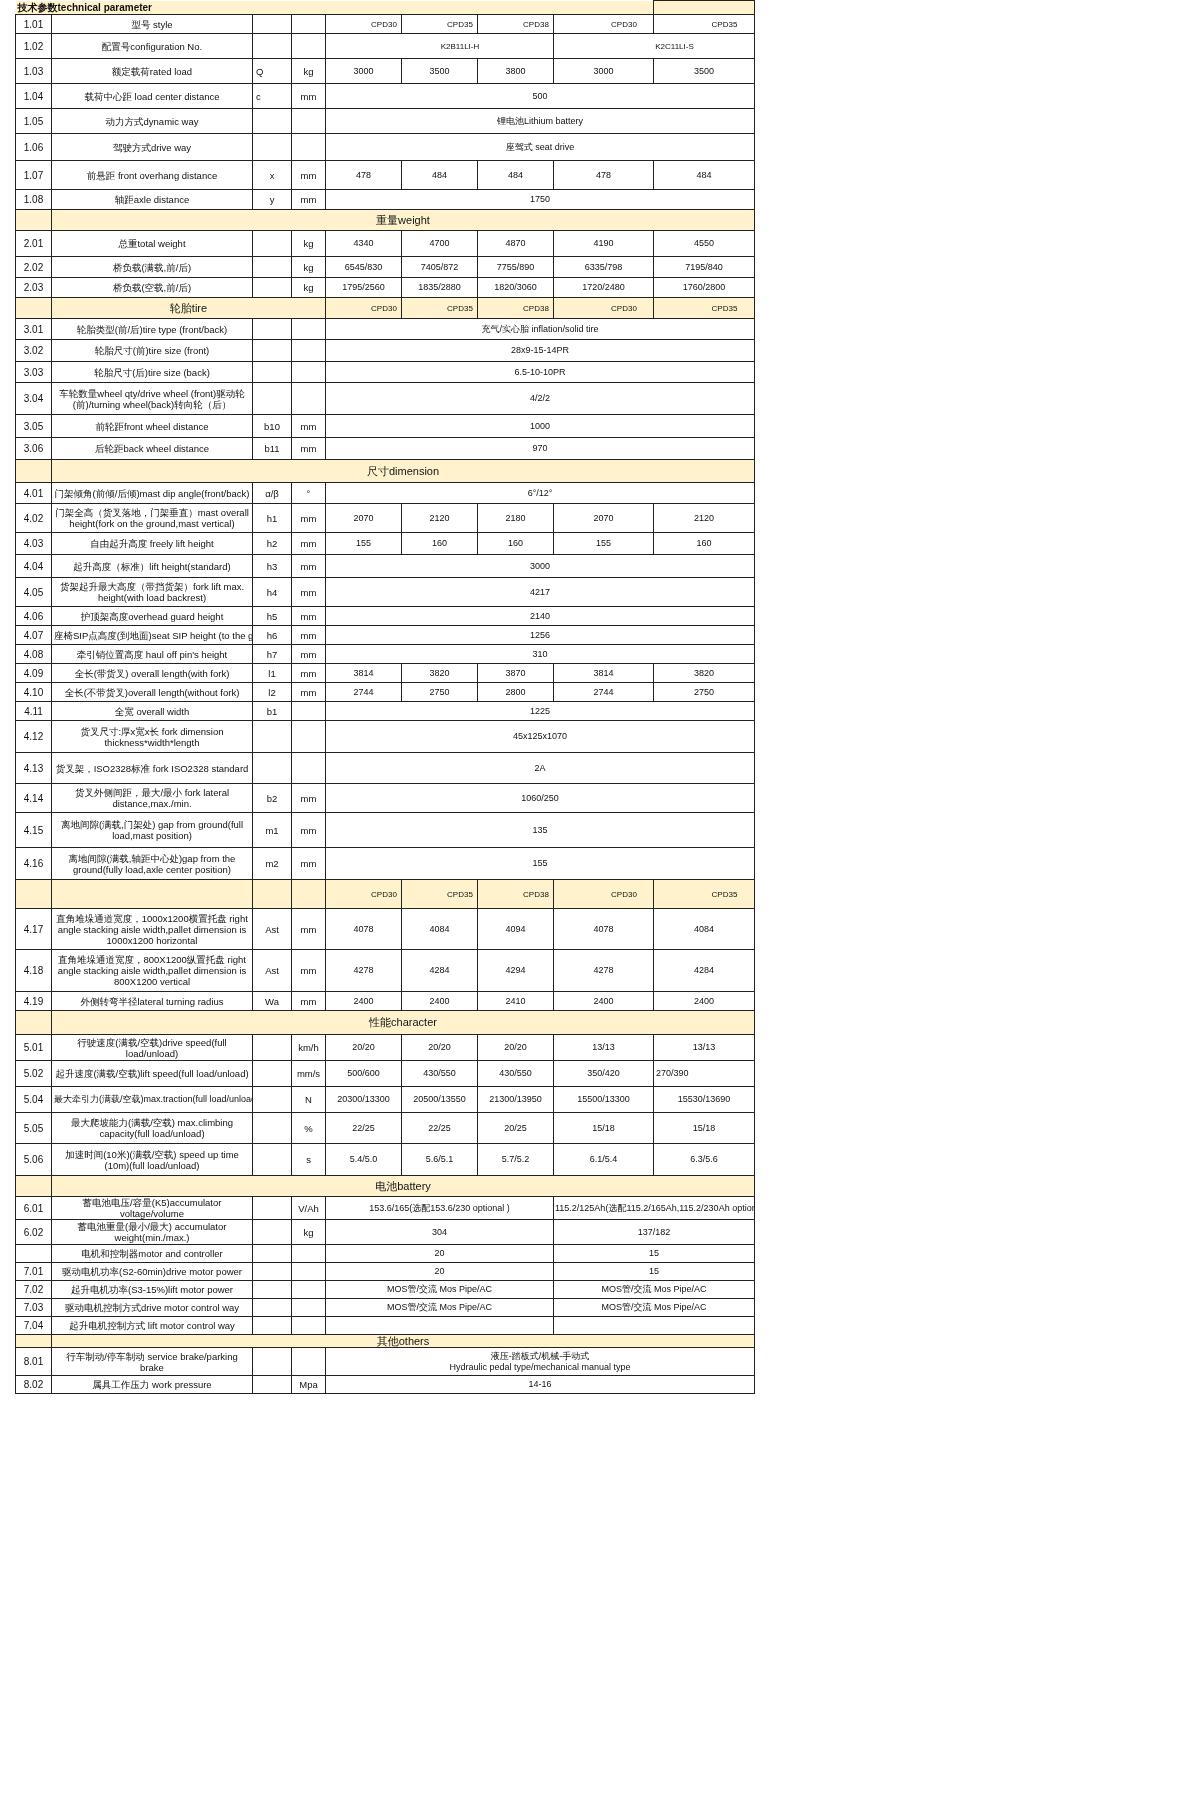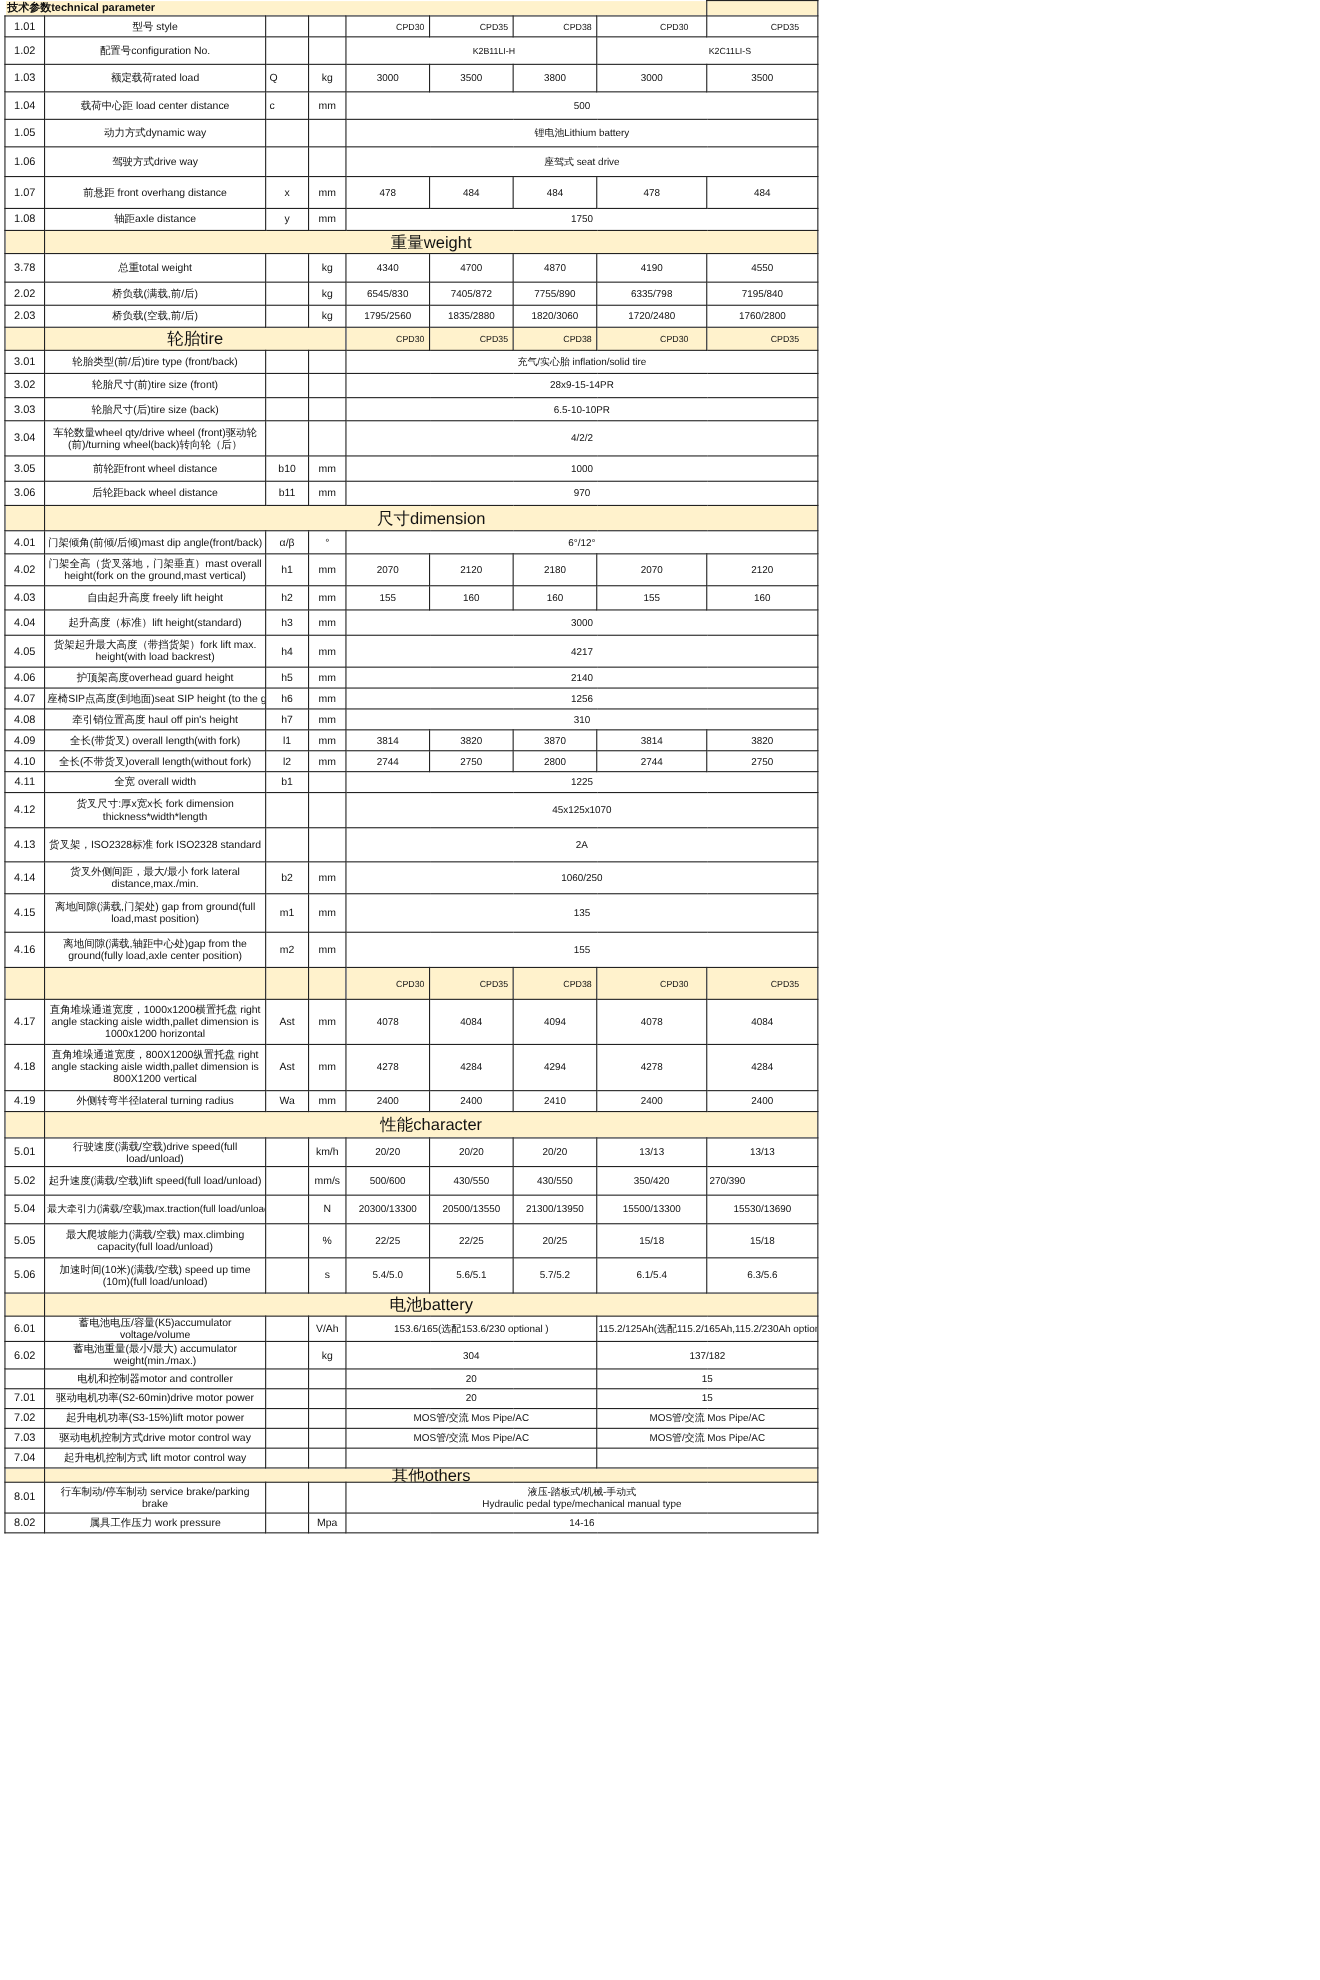--- a/index.html
+++ b/index.html
@@ -1,33 +1,33 @@
 <!DOCTYPE html>
 <html><head>
 <meta charset="utf-8">
 <style>
   html, body { margin:0; padding:0; background:#ffffff; }
   body { width:1200px; height:1800px; position:relative; overflow:hidden;
          font-family:"Liberation Sans", sans-serif; color:#111; }
-  #sheet { position:absolute; left:4px; top:0; width:739px; }
+  #sheet { position:absolute; left:15px; top:0; width:739px; }
   table { border-collapse:collapse; table-layout:fixed; width:739px; }
   col.c0 { width:36px; } col.c1 { width:201px; } col.c2 { width:39px; } col.c3 { width:34px; }
   col.m1 { width:76px; } col.m2 { width:76px; } col.m3 { width:76px; } col.m4 { width:100px; } col.m5 { width:101px; }
   td { border:1px solid #222; padding:0 2px; font-size:9.5px; line-height:11px; vertical-align:middle;
        overflow:hidden; white-space:nowrap; }
   td.no { text-align:center; font-size:10px; }
   td.name { text-align:center; white-space:normal; }
   td.sym { text-align:left; padding-left:3px; }
   td.sym.c { text-align:center; padding-left:2px; }
   td.unit { text-align:center; }
   td.val { text-align:center; font-size:9px; }
   td.val.sm { font-size:8px;padding-left:43px; }
   td.val.left { text-align:left; }
   tr.sec td { background:#fff2cc; }
-  tr.sec td.sectitle { font-size:15px;margin-left:40px; }
+  tr.sec td.sectitle { font-size:11px;margin-left:40px; }
   tr.title td { background:#fff2cc; font-weight:bold; font-size:10px; border-left:none; border-top:none; }
   tr.title td.corner { border:1px solid #222; border-bottom:1px solid #222; }
   .val.two { white-space:normal; line-height:11px; }
 </style>
 </head>
 <body>
 
 <div id="sheet">
 <table>
   <colgroup>
@@ -124,21 +124,21 @@
     <td class="unit">mm</td>
     <td class="val" colspan="5">1750</td>
   </tr>
 
   <tr class="sec" style="height:21px">
     <td></td>
     <td class="name sectitle" colspan="8">重量weight</td>
   </tr>
 
   <tr style="height:26px">
-    <td class="no">3.78</td>
+    <td class="no">2.01</td>
     <td class="name">总重total weight</td>
     <td class="sym"></td>
     <td class="unit">kg</td>
     <td class="val">4340</td>
     <td class="val">4700</td>
     <td class="val">4870</td>
     <td class="val">4190</td>
     <td class="val">4550</td>
   </tr>
 

